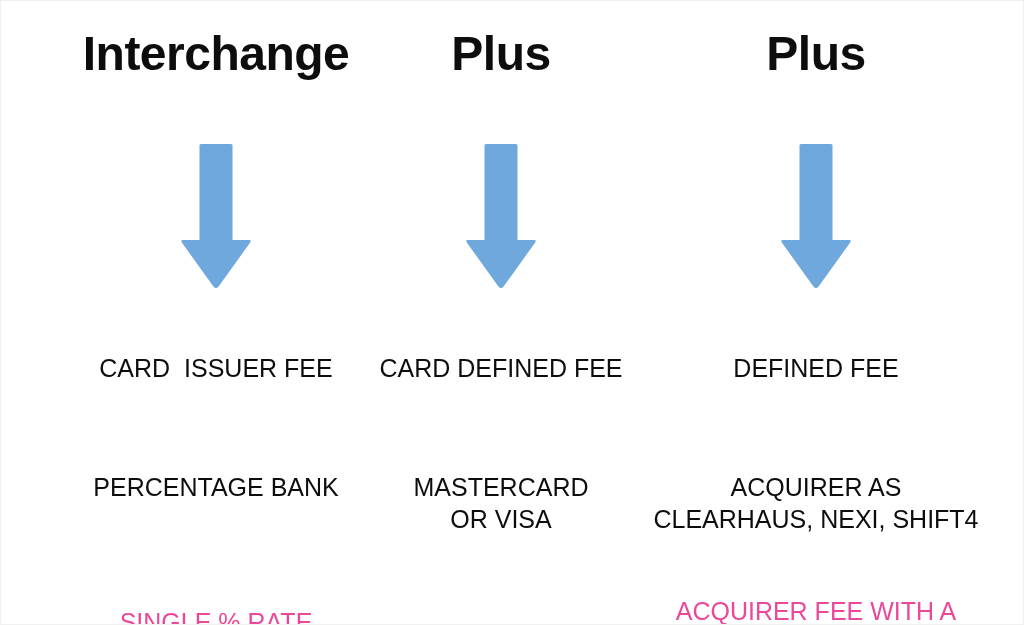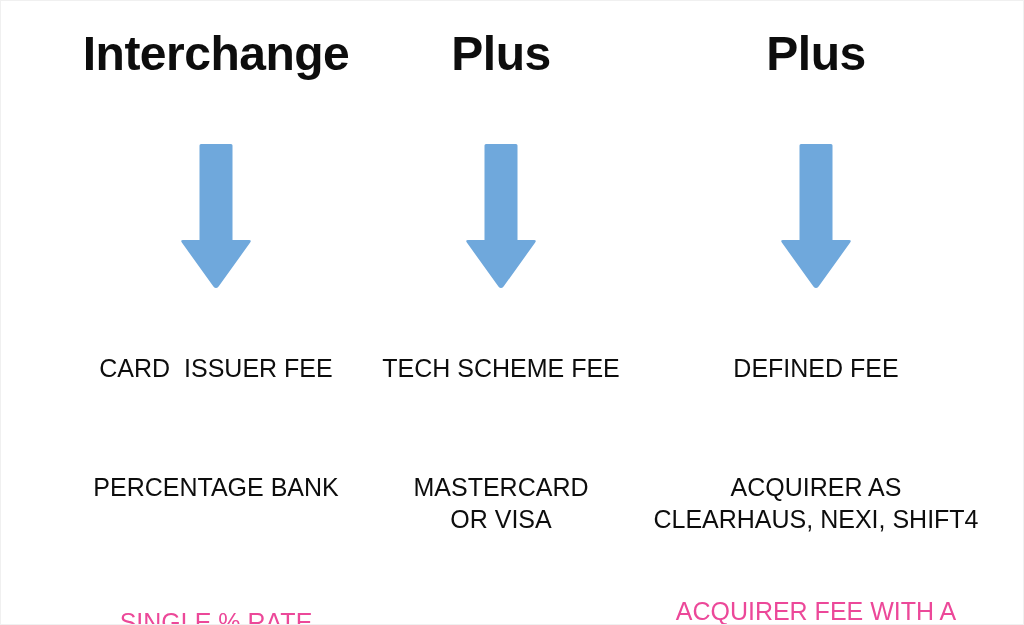--- a/index.html
+++ b/index.html
@@ -132,21 +132,21 @@
     <div class="column col-1">
       <div class="heading">Plus</div>
 
       <div class="arrow-wrap">
         <svg viewBox="0 0 74 148" xmlns="http://www.w3.org/2000/svg" aria-hidden="true">
           <path d="M22 2 L52 2 Q53.5 2 53.5 3.5 L53.5 98 L70 98 Q73 98 71 100.8 L39.6 144.5
                    Q37 147.6 34.4 144.5 L3 100.8 Q1 98 4 98 L20.5 98 L20.5 3.5 Q20.5 2 22 2 Z" fill="#6FA8DC"></path>
         </svg>
       </div>
 
-      <div class="fee-label">TECH SCHEME FEE</div>
+      <div class="fee-label">CARD DEFINED FEE</div>
 
       <div class="entity-label">MASTERCARD OR VISA</div>
 
     </div>
 
     <div class="column col-2">
       <div class="heading">Plus</div>
 
       <div class="arrow-wrap">
         <svg viewBox="0 0 74 148" xmlns="http://www.w3.org/2000/svg" aria-hidden="true">

